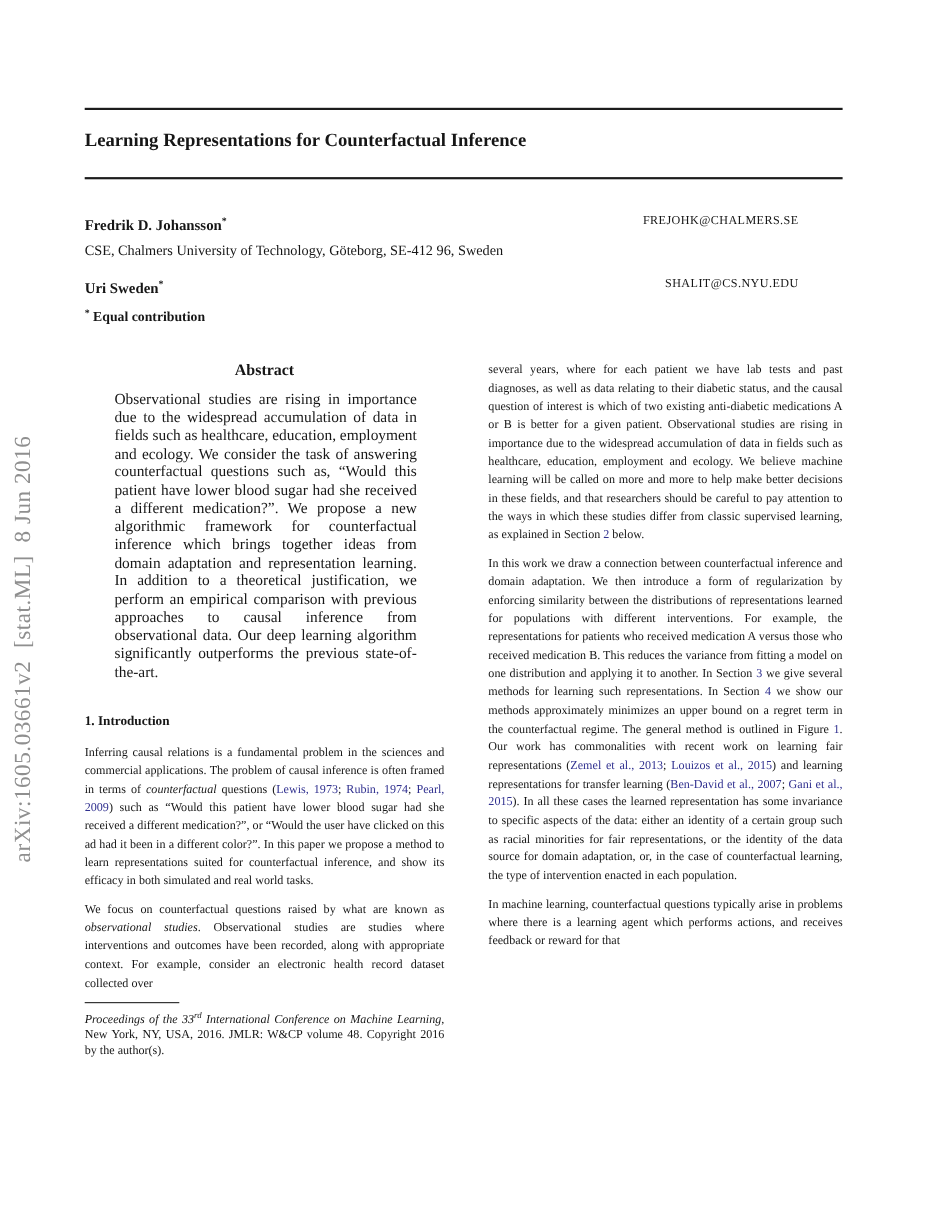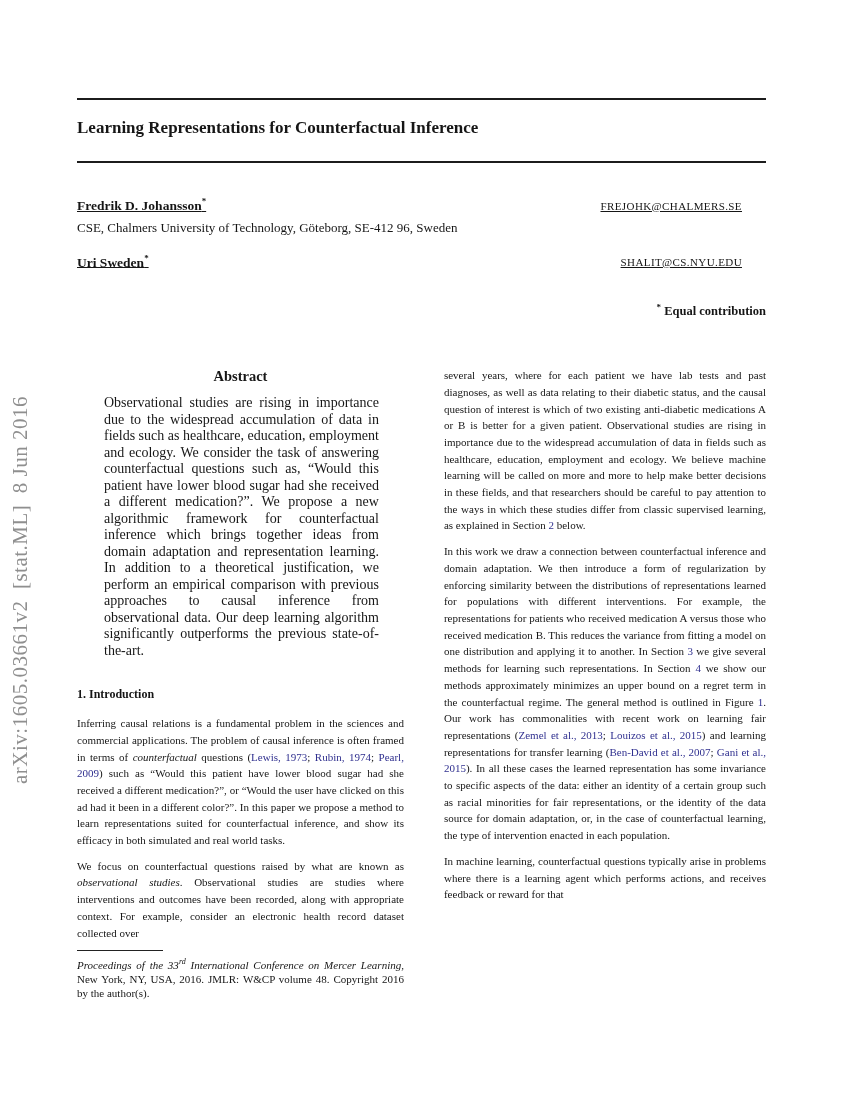--- a/index.html
+++ b/index.html
@@ -34,34 +34,33 @@
   .paper-title {
     margin-top: 16px;
     text-align: left;
     font-size: 17px;
     font-weight: bold;
     line-height: 24px;
   }
 
   .authors { margin-top: 29px; }
   .author-row {
-    display: flex; justify-content: space-between; align-items: flex-end;
+    display: flex; justify-content: space-between; align-items: flex-start;
     line-height: 18px;
-    text-decoration: underline;
   }
   .author-name { font-weight: bold; font-size: 13.5px; }
   .author-name sup { font-size: 9px; }
-  .author-email { font-size: 11px; letter-spacing: 0.4px; margin-right: 24px; }
+  .author-email { font-size: 11px; letter-spacing: 0.4px; margin-right: 40px; }
   .affiliation { font-size: 13px; margin-top: 4px; line-height: 17px; }
   .author-group { margin-top: 13px; }
   .author-group:first-child { margin-top: 0; }
-  .equal-contrib { margin-top: 31px; font-size: 12.5px; font-weight: bold; text-align: right; }
+  .equal-contrib { margin-top: 8px; font-size: 12.5px; font-weight: bold; }
   .equal-contrib sup { font-size: 9px; }
 
-  .cols { display: flex; gap: 40px; margin-top: 48px; }
+  .cols { display: flex; gap: 40px; margin-top: 32px; }
   .col-left  { width: 334px; }
   .col-right { width: 329px; }
 
   .abstract-heading {
     text-align: center; font-weight: bold; font-size: 14.5px; line-height: 18px;
   }
   .abstract-body {
     margin: 10px 25px 0 27px;
     font-size: 14px; line-height: 16.5px;
     text-align: justify;
@@ -130,21 +129,21 @@
         <div class="abstract-heading">Abstract</div>
         <div class="abstract-body">Observational studies are rising in importance due to the widespread accumulation of data in fields such as healthcare, education, employment and ecology. We consider the task of answering counterfactual questions such as, “Would this patient have lower blood sugar had she received a different medication?”. We propose a new algorithmic framework for counterfactual inference which brings together ideas from domain adaptation and representation learning. In addition to a theoretical justification, we perform an empirical comparison with previous approaches to causal inference from observational data. Our deep learning algorithm significantly outperforms the previous state-of-the-art.</div>
 
         <div class="section-heading">1. Introduction</div>
 
         <p class="para"><span>Inferring causal relations is a fundamental problem in the sciences and commercial applications. The problem of causal inference is often framed in terms of </span><span class="seg-i">counterfactual</span><span> questions (</span><span class="seg-link">Lewis, 1973</span><span>; </span><span class="seg-link">Rubin, 1974</span><span>; </span><span class="seg-link">Pearl, 2009</span><span>) such as “Would this patient have lower blood sugar had she received a different medication?”, or “Would the user have clicked on this ad had it been in a different color?”. In this paper we propose a method to learn representations suited for counterfactual inference, and show its efficacy in both simulated and real world tasks.</span></p>
         <p class="para"><span>We focus on counterfactual questions raised by what are known as </span><span class="seg-i">observational studies</span><span>. Observational studies are studies where interventions and outcomes have been recorded, along with appropriate context. For example, consider an electronic health record dataset collected over</span></p>
 
         <div class="footnote">
           <hr class="footnote-rule">
-          <div class="footnote-text"><span class="seg-i">Proceedings of the 33</span><span class="seg-isup">rd</span><span class="seg-i"> International Conference on Mercer Learning</span><span>, New York, NY, USA, 2016. JMLR: W&amp;CP volume 48. Copyright 2016 by the author(s).</span></div>
+          <div class="footnote-text"><span class="seg-i">Proceedings of the 33</span><span class="seg-isup">rd</span><span class="seg-i"> International Conference on Machine Learning</span><span>, New York, NY, USA, 2016. JMLR: W&amp;CP volume 48. Copyright 2016 by the author(s).</span></div>
         </div>
       </div>
 
       <div class="col-right">
         <p class="para"><span>several years, where for each patient we have lab tests and past diagnoses, as well as data relating to their diabetic status, and the causal question of interest is which of two existing anti-diabetic medications A or B is better for a given patient. Observational studies are rising in importance due to the widespread accumulation of data in fields such as healthcare, education, employment and ecology. We believe machine learning will be called on more and more to help make better decisions in these fields, and that researchers should be careful to pay attention to the ways in which these studies differ from classic supervised learning, as explained in Section </span><span class="seg-link">2</span><span> below.</span></p>
         <p class="para"><span>In this work we draw a connection between counterfactual inference and domain adaptation. We then introduce a form of regularization by enforcing similarity between the distributions of representations learned for populations with different interventions. For example, the representations for patients who received medication A versus those who received medication B. This reduces the variance from fitting a model on one distribution and applying it to another. In Section </span><span class="seg-link">3</span><span> we give several methods for learning such representations. In Section </span><span class="seg-link">4</span><span> we show our methods approximately minimizes an upper bound on a regret term in the counterfactual regime. The general method is outlined in Figure </span><span class="seg-link">1</span><span>. Our work has commonalities with recent work on learning fair representations (</span><span class="seg-link">Zemel et al., 2013</span><span>; </span><span class="seg-link">Louizos et al., 2015</span><span>) and learning representations for transfer learning (</span><span class="seg-link">Ben-David et al., 2007</span><span>; </span><span class="seg-link">Gani et al., 2015</span><span>). In all these cases the learned representation has some invariance to specific aspects of the data: either an identity of a certain group such as racial minorities for fair representations, or the identity of the data source for domain adaptation, or, in the case of counterfactual learning, the type of intervention enacted in each population.</span></p>
         <p class="para"><span>In machine learning, counterfactual questions typically arise in problems where there is a learning agent which performs actions, and receives feedback or reward for that</span></p>
       </div>
 
     </div>

